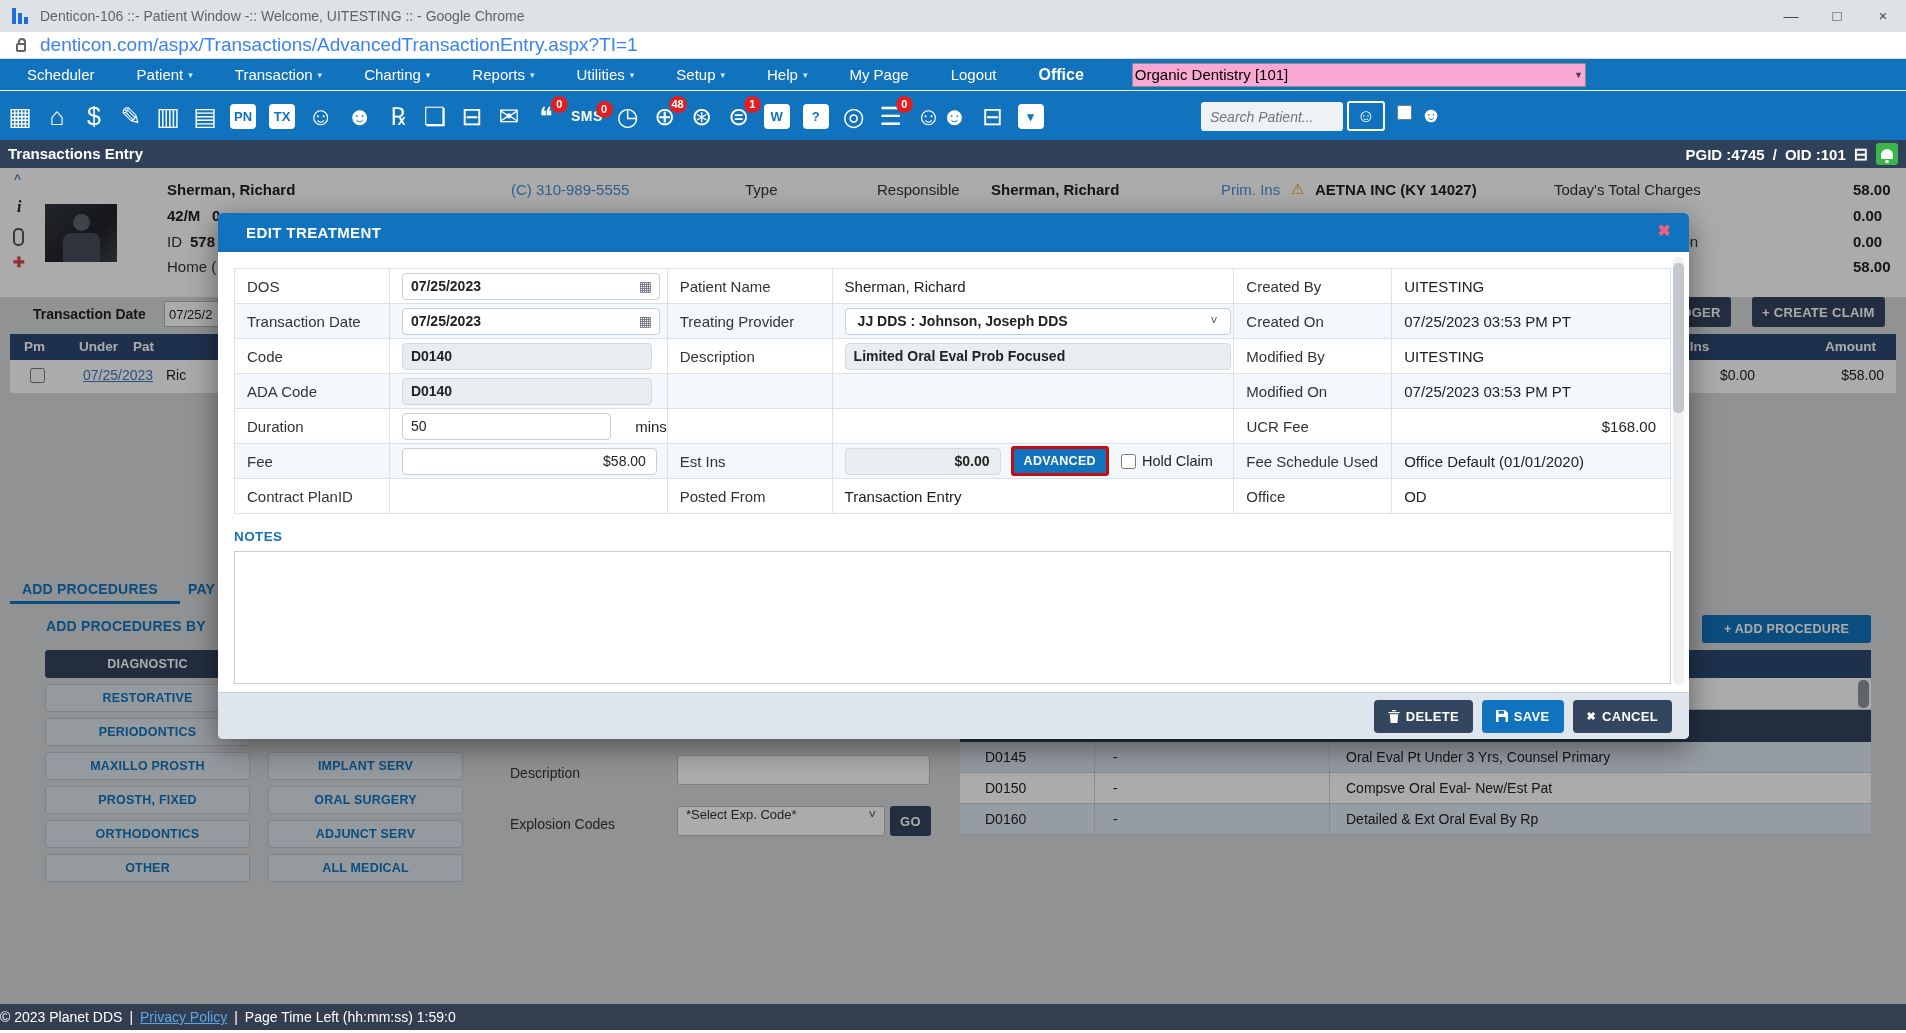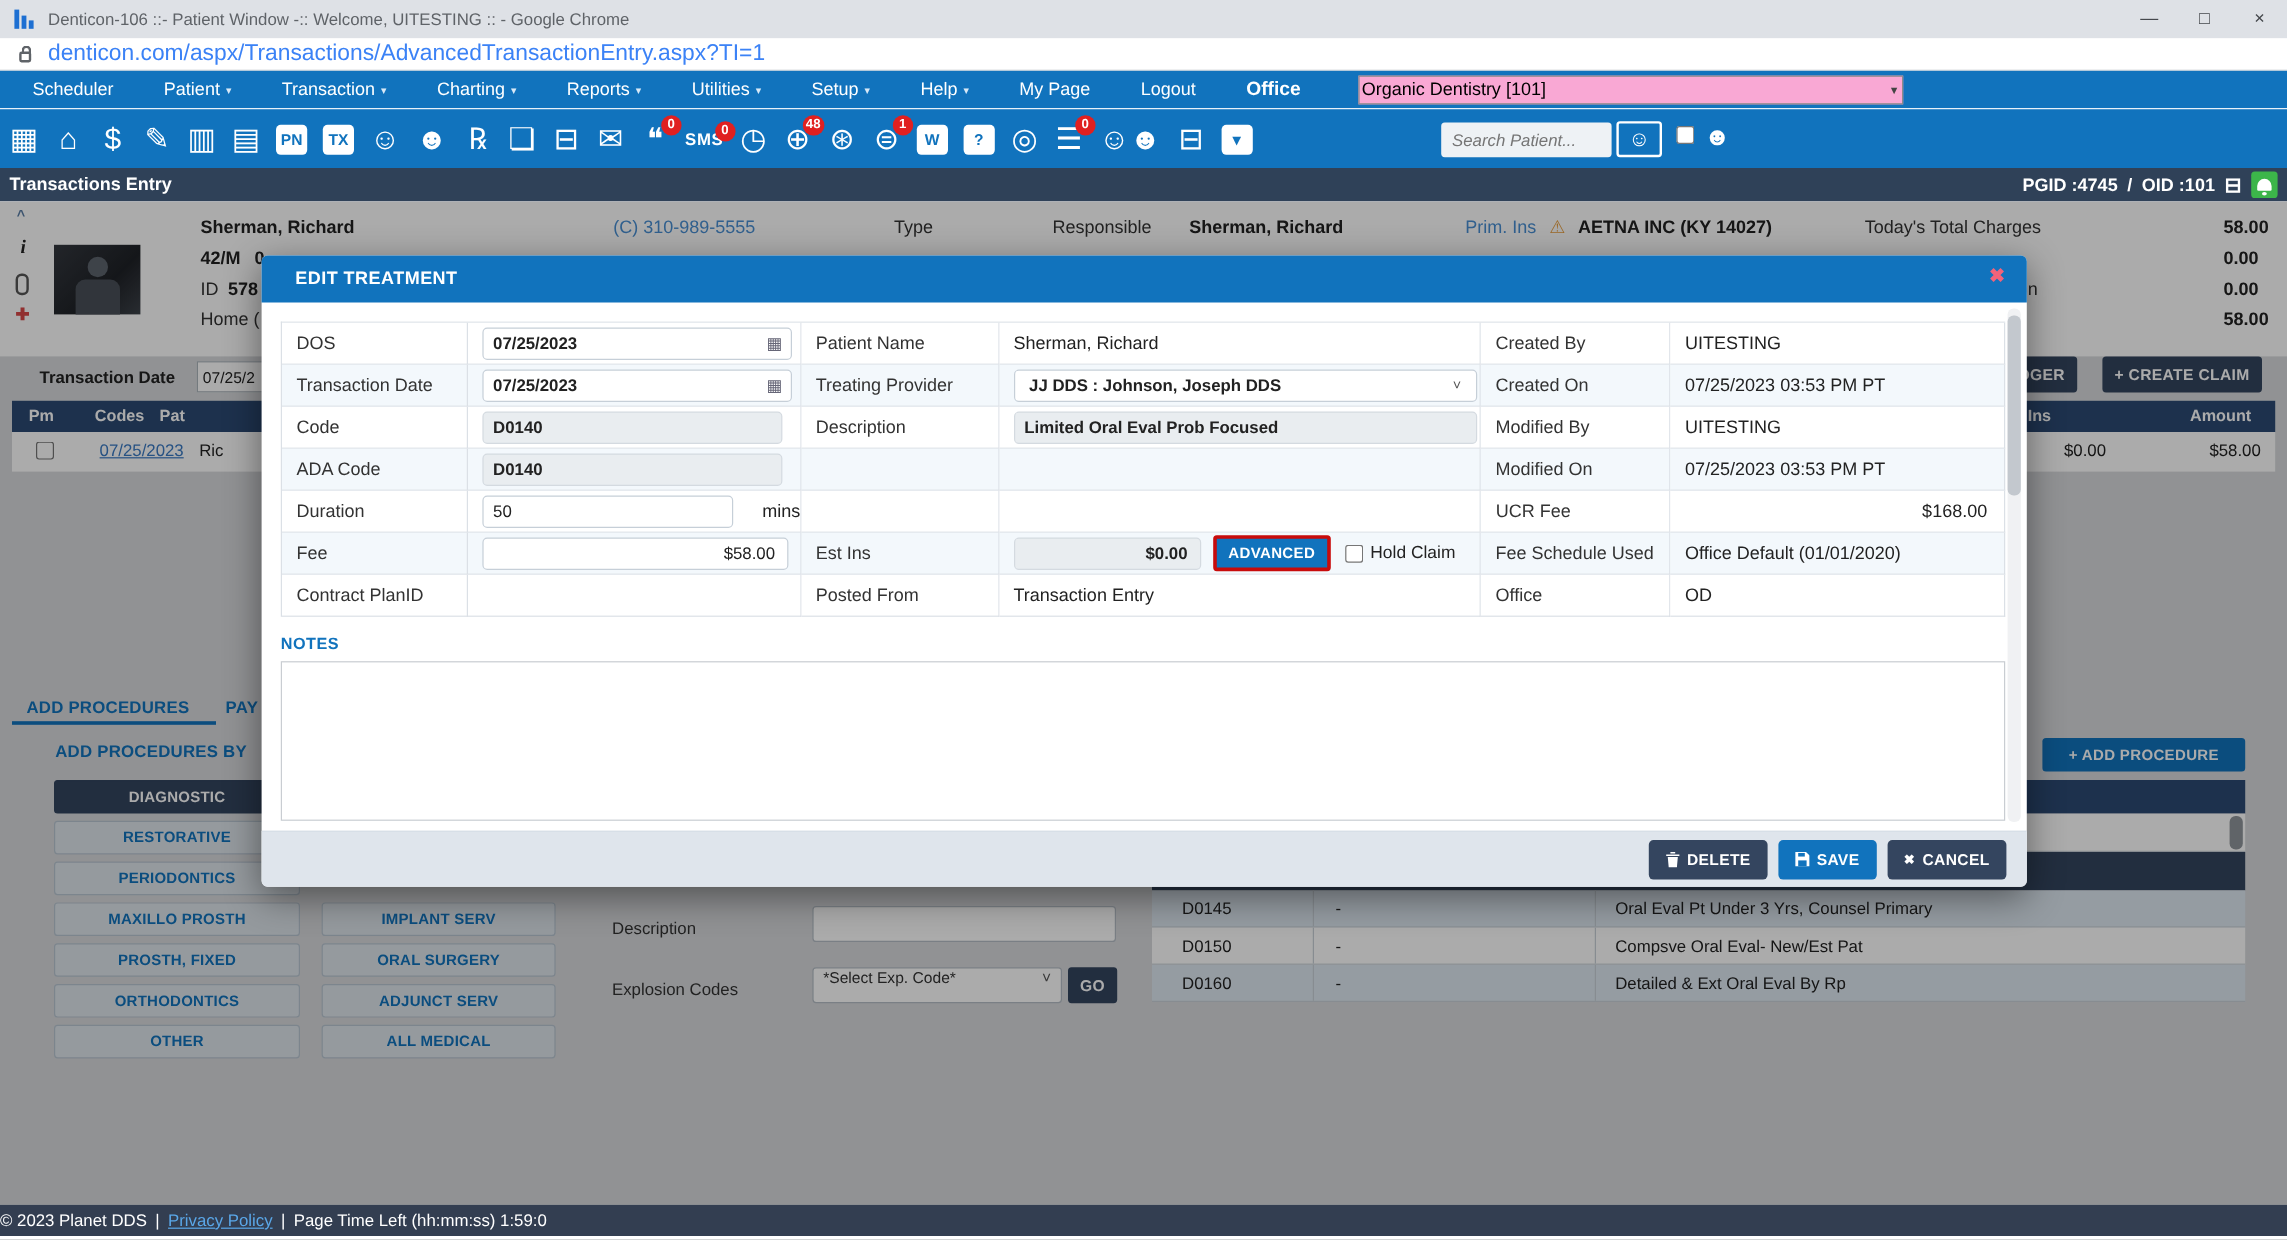--- a/index.html
+++ b/index.html
@@ -261,21 +261,21 @@
 <input class="txinput" value="07/25/2" style="">
 <div class="navybtn" style="left:1672px;top:297px">
     <span>DGER</span>
   </div>
 <div class="navybtn" style="left:1752px;top:297px">
     <span>+ CREATE CLAIM</span>
   </div>
 
 <div class="txhdr"></div>
 <span class="txh" style="left:24px">Pm</span>
-<span class="txh" style="left:79px">Codes</span>
+<span class="txh" style="left:79px">Under</span>
 <span class="txh" style="left:133px">Pat</span>
 <span class="txh" style="left:1665px">Est Ins</span>
 <span class="txh" style="left:1790px;width:86px;text-align:right;display:inline-block">Amount</span>
 <div class="txrow"></div>
 <input type="checkbox" class="abs" style="left: 30px; top: 368px; width: 15px; height: 15px;">
 <span class="abs link" style="left:83px;top:367px;font-size:14px">07/25/2023</span>
 <span class="abs" style="left:166px;top:367px;font-size:14px;color:#222">Ric</span>
 <span class="abs" style="left:1675px;top:367px;width:80px;text-align:right;font-size:14px;color:#222">$0.00</span>
 <span class="abs" style="left:1800px;top:367px;width:84px;text-align:right;font-size:14px;color:#222">$58.00</span>
 

